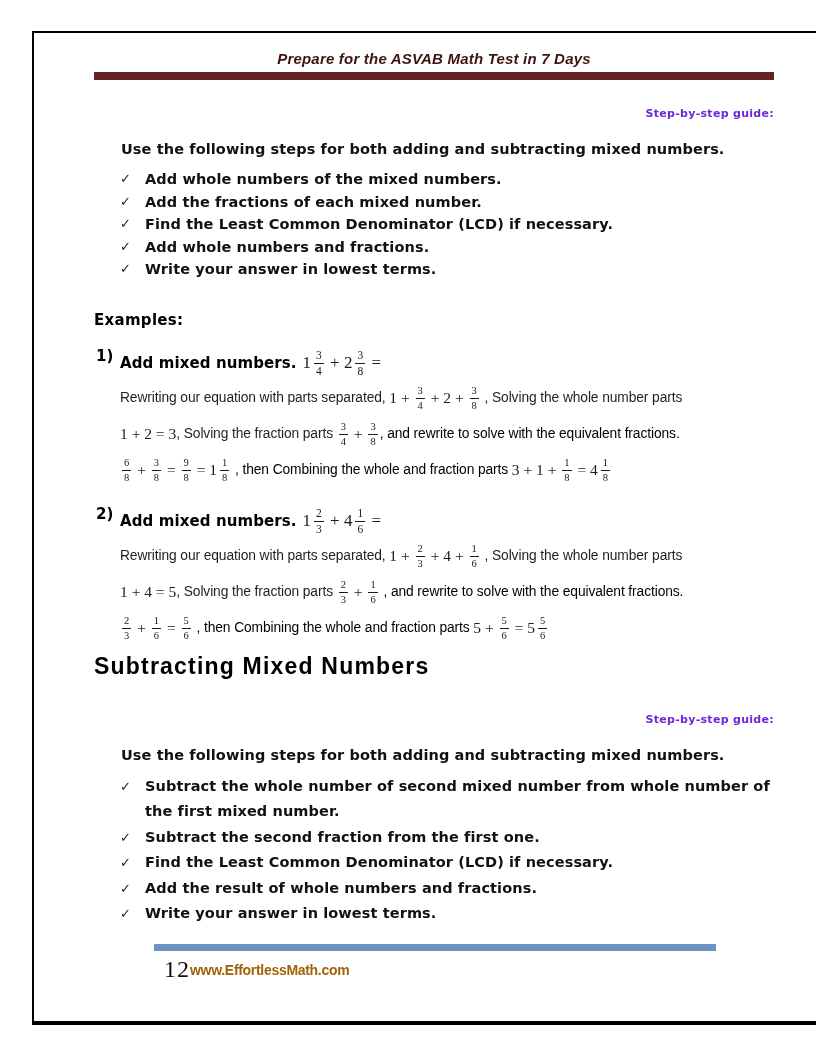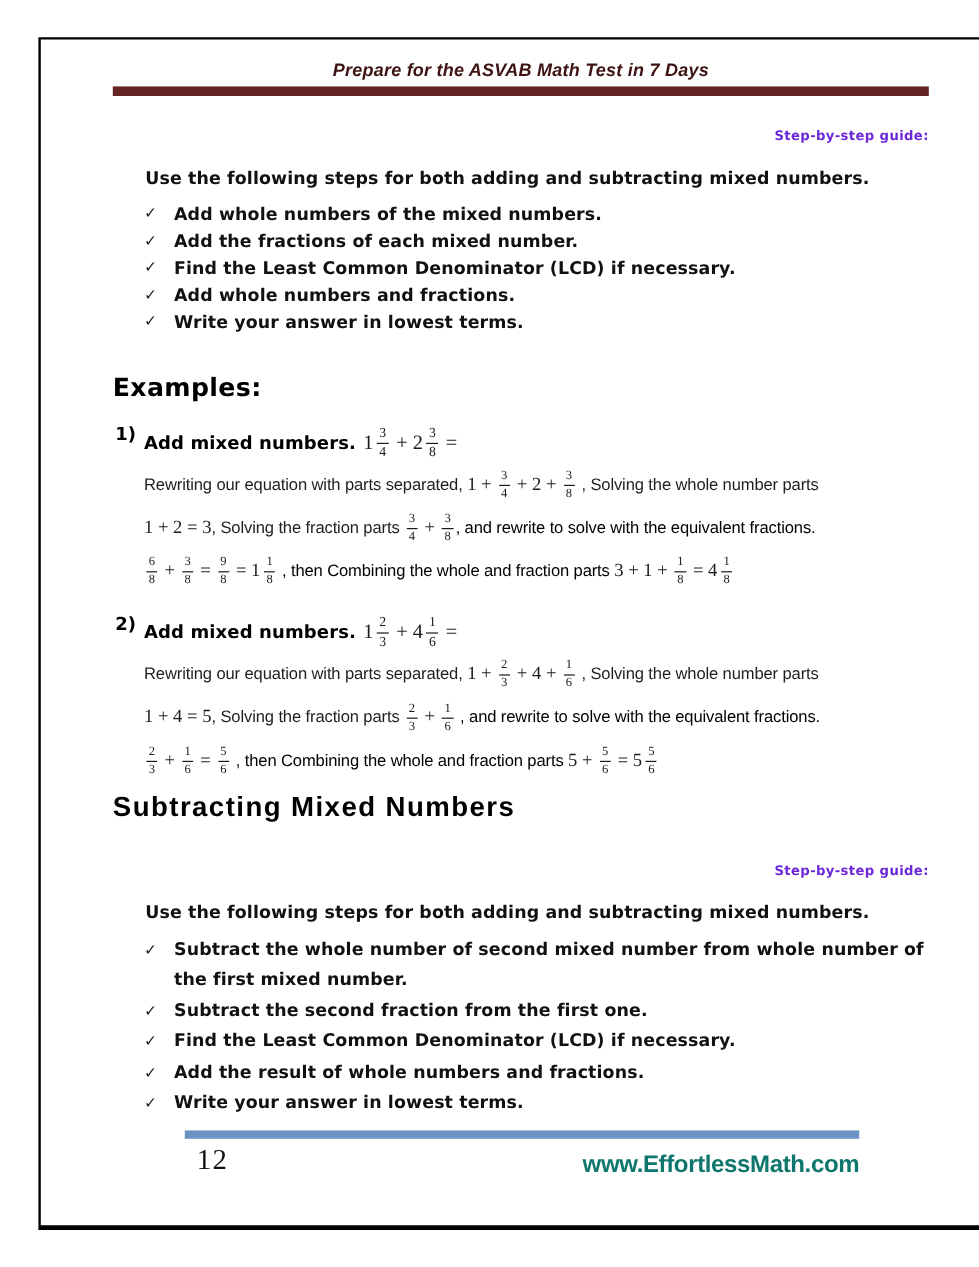--- a/index.html
+++ b/index.html
@@ -37,21 +37,21 @@
   .intro{
     margin-top:21px;margin-left:27px;font-size:14.5px;font-weight:700;color:#111;
     letter-spacing:.1px;
   }
   .checklist{margin-top:11px;margin-left:26px;}
   .check-row{display:flex;align-items:flex-start;line-height:22.5px;font-size:14.5px;font-weight:700;color:#111;}
   .checklist-2 .check-row{line-height:25.5px;}
   .check-mark{width:25px;flex:0 0 25px;font-weight:400;font-size:13px;color:#222;font-family:"DejaVu Sans",sans-serif;}
   .check-text{flex:1;letter-spacing:.1px;}
   
-  .examples-heading{margin-top:30px;font-weight:700;font-size:21px;color:#000;letter-spacing:.3px;}
+  .examples-heading{margin-top:30px;font-weight:700;font-size:15px;color:#000;letter-spacing:.3px;}
   .example{margin-top:18px;position:relative;padding-left:26px;}
   .example-title{display:flex;align-items:center;min-height:36px;}
   .example-num{position:absolute;left:2px;font-weight:700;font-size:15px;color:#000;}
   .example-label{font-weight:700;font-size:15px;color:#000;margin-right:6px;letter-spacing:.1px;}
   .example-body{margin-top:2px;}
   .math-line{min-height:33px;display:flex;align-items:center;flex-wrap:wrap;line-height:1.25;text-align:center;}
   .example-body .math-line{margin-bottom:3px;}
   
   .mm{font-family:"Liberation Serif",serif;font-size:15.5px;color:#1a1a1a;white-space:pre;}
   .example-title .mm{font-size:17px;}
@@ -68,23 +68,23 @@
   .whole{margin-right:1px;}
   
   .sub-heading{
     margin-top:8px;font-family:"Liberation Sans",sans-serif;
     font-weight:700;font-size:23px;color:#000;letter-spacing:1.2px;
   }
   .guide-heading-2{margin-top:33px;}
   
   .footer{position:absolute;left:60px;right:58px;bottom:38px;}
   .footer-bar{height:7px;background:var(--blue);}
-  .footer-row{display:flex;justify-content:space-between;align-items:flex-start;margin-top:5px;}
+  .footer-row{display:flex;align-items:flex-start;margin-top:5px;}
   .page-number{font-family:"Liberation Serif",serif;font-size:24px;color:#111;margin-left:10px;letter-spacing:1px;}
-  .site-url{font-family:"Liberation Sans",sans-serif;font-weight:700;font-size:20px;color:#0f766e;letter-spacing:-.3px;margin-top:6px;}
+  .site-url{font-family:"Liberation Sans",sans-serif;font-weight:700;font-size:14px;color:#a16207;letter-spacing:-.3px;margin-top:6px;}
 </style>
 </head>
 <body>
 
 <div class="page-border">
   <div class="content">
 
     <div class="hdr-title" style="color: rgb(61, 20, 19);">Prepare for the ASVAB Math Test in 7 Days</div>
     <div class="hdr-bar"></div>
 

